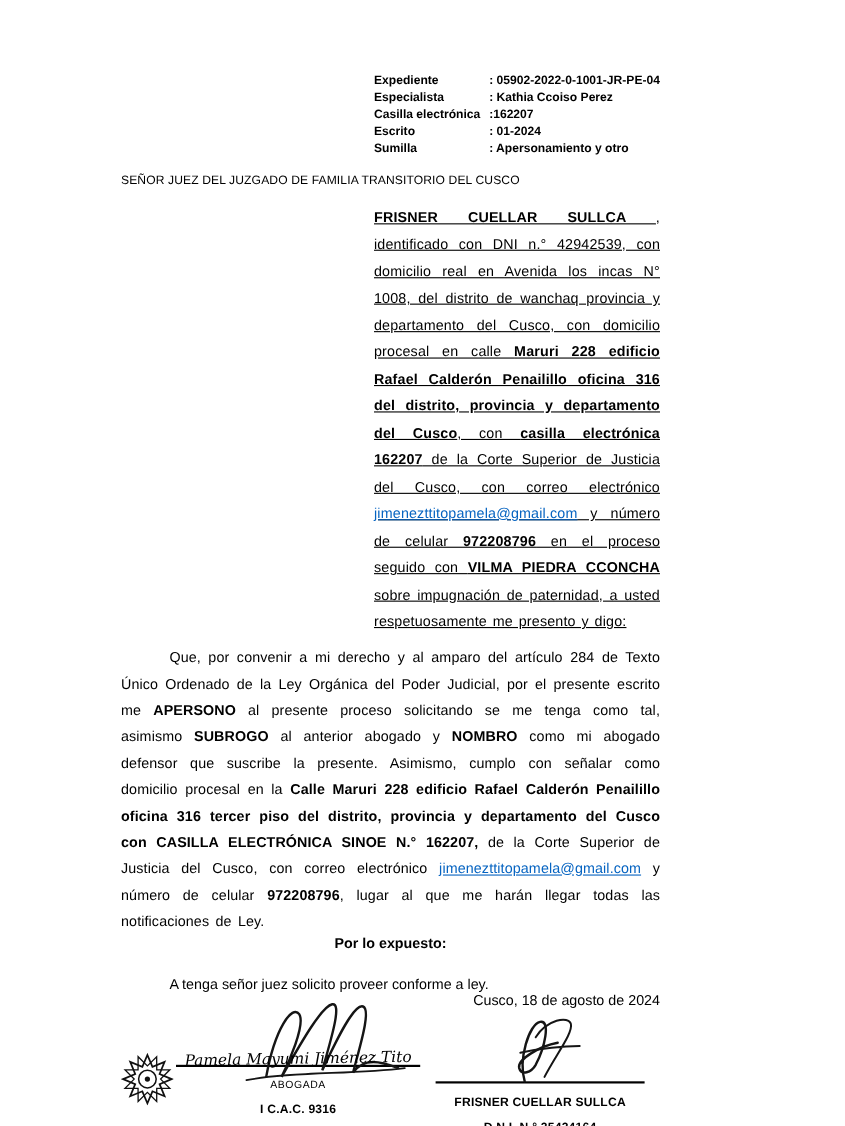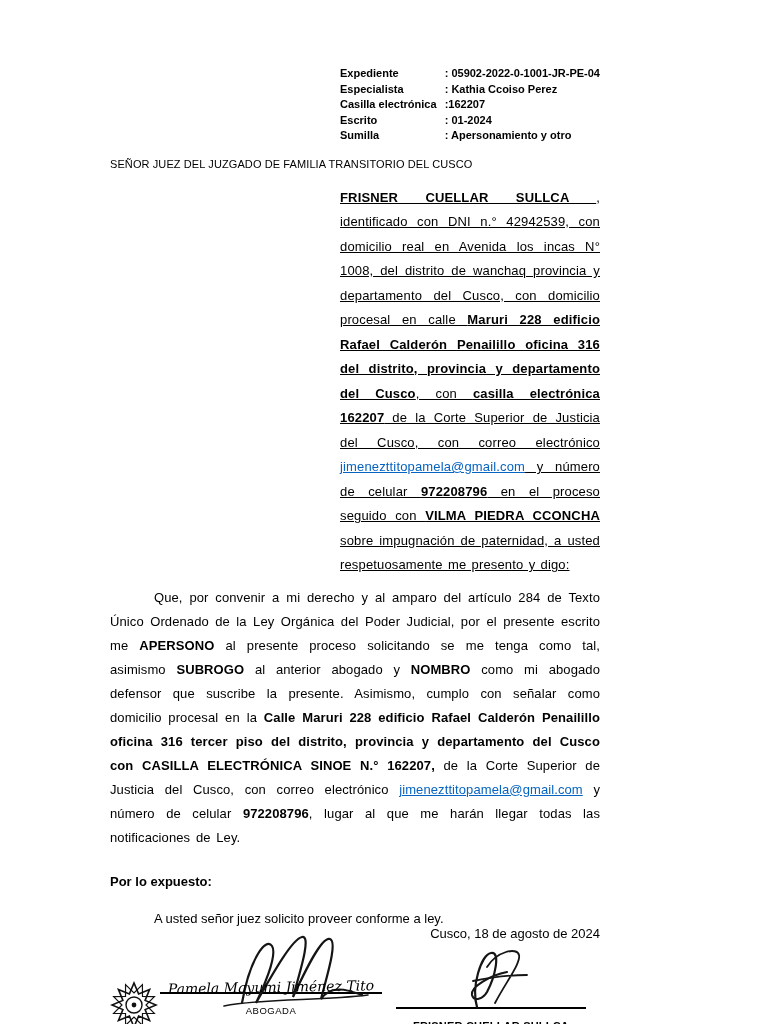--- a/index.html
+++ b/index.html
@@ -38,21 +38,21 @@
   
   .body-par {
     margin-top:8px;
     font-size:13px; line-height:24px;
     text-align:justify; text-indent:44px;
     letter-spacing:.1px; word-spacing:2px;
   }
   .b { font-weight:bold; }
   a.email-link { color:var(--link,#0563c1); text-decoration:underline; }
   .expuesto {
-    margin-top:24px; 
+    text-align:center;
     font-weight:bold; font-size:13px;
   }
   .closing {
     margin-top:22px; font-size:13px; text-indent:44px;
   }
   .dateline { text-align:right; font-size:13px; margin-top:0; }
   
   .signatures {
     display:flex; justify-content:space-between;
     margin-top:-8px;
@@ -106,21 +106,21 @@
     </table>
 
   <p class="addressee">SEÑOR JUEZ DEL JUZGADO DE FAMILIA TRANSITORIO DEL CUSCO</p>
 
   <p class="intro"><span class="b">FRISNER CUELLAR SULLCA </span><span>, identificado con DNI n.° 42942539, con domicilio real en Avenida los incas N° 1008, del distrito de wanchaq provincia y departamento del Cusco, con domicilio procesal en calle </span><span class="b">Maruri 228 edificio Rafael Calderón Penailillo oficina 316 del distrito, provincia y departamento del Cusco</span><span>, con </span><span class="b">casilla electrónica 162207</span><span> de la Corte Superior de Justicia del Cusco, con correo electrónico </span><a class="email-link" href="#">jimenezttitopamela@gmail.com</a><span> y número de celular </span><span class="b">972208796</span><span> en el proceso seguido con </span><span class="b">VILMA PIEDRA CCONCHA</span><span> sobre impugnación de paternidad, a usted respetuosamente me presento y digo:</span></p>
 
   <p class="body-par"><span>Que, por convenir a mi derecho y al amparo del artículo 284 de Texto Único Ordenado de la Ley Orgánica del Poder Judicial, por el presente escrito me </span><span class="b">APERSONO</span><span> al presente proceso solicitando se me tenga como tal, asimismo </span><span class="b">SUBROGO</span><span> al anterior abogado y </span><span class="b">NOMBRO</span><span> como mi abogado defensor que suscribe la presente. Asimismo, cumplo con señalar como domicilio procesal en la </span><span class="b">Calle Maruri 228 edificio Rafael Calderón Penailillo oficina 316 tercer piso del distrito, provincia y departamento del Cusco con CASILLA ELECTRÓNICA SINOE N.° 162207,</span><span> de la Corte Superior de Justicia del Cusco, con correo electrónico </span><a class="email-link" href="#">jimenezttitopamela@gmail.com</a><span> y número de celular </span><span class="b">972208796</span><span>, lugar al que me harán llegar todas las notificaciones de Ley.</span></p>
 
   <p class="expuesto">Por lo expuesto:</p>
 
-  <p class="closing">A usted señor juez solicito proveer conforme a ley.</p>
+  <p class="closing">A tenga señor juez solicito proveer conforme a ley.</p>
   <p class="dateline">Cusco, 18 de agosto de 2024</p>
 
   <div class="signatures">
 
     <div class="sig-block sig-left">
       <svg class="scribble" width="150" height="80" viewBox="0 0 150 80">
         <path d="M22,70 C30,25 46,4 52,13 C58,22 42,58 36,70 C52,42 72,6 82,4 C92,2 79,42 73,64 C86,36 102,3 110,6 C118,9 106,46 101,66 C111,52 126,56 142,62" fill="none" stroke="#151515" stroke-width="2.2" stroke-linecap="round"></path>
         <path d="M4,73 C45,65 100,68 148,62" fill="none" stroke="#151515" stroke-width="1.6" stroke-linecap="round"></path>
       </svg>
       <svg class="seal-star" width="48" height="48" viewBox="0 0 48 48">

